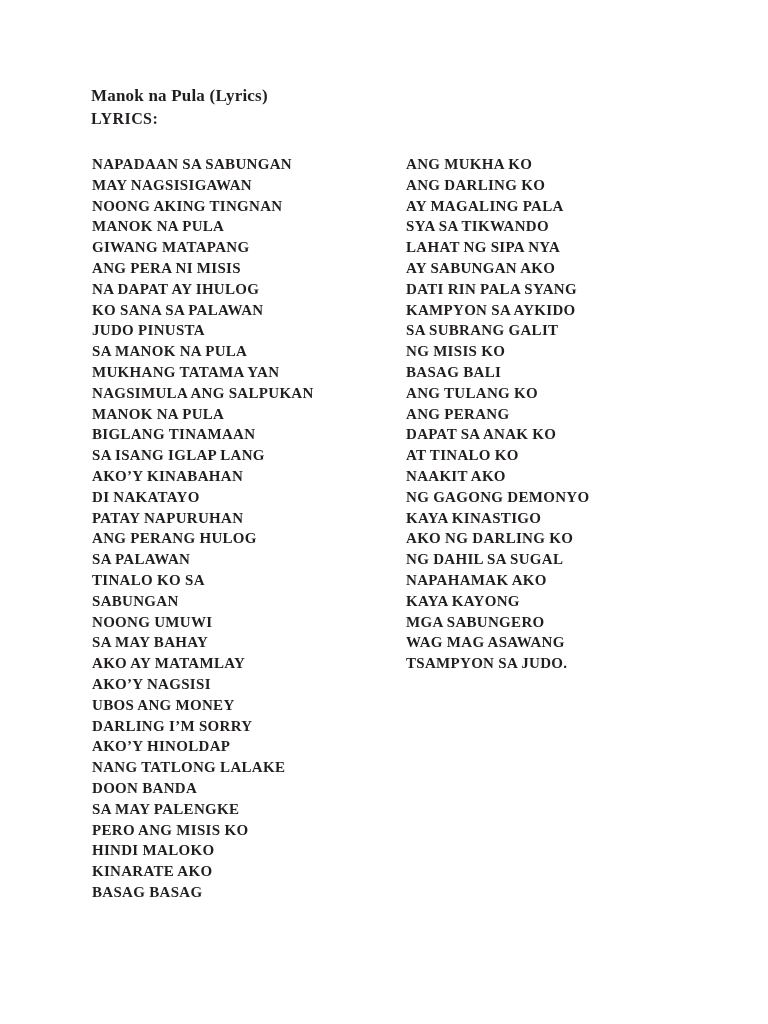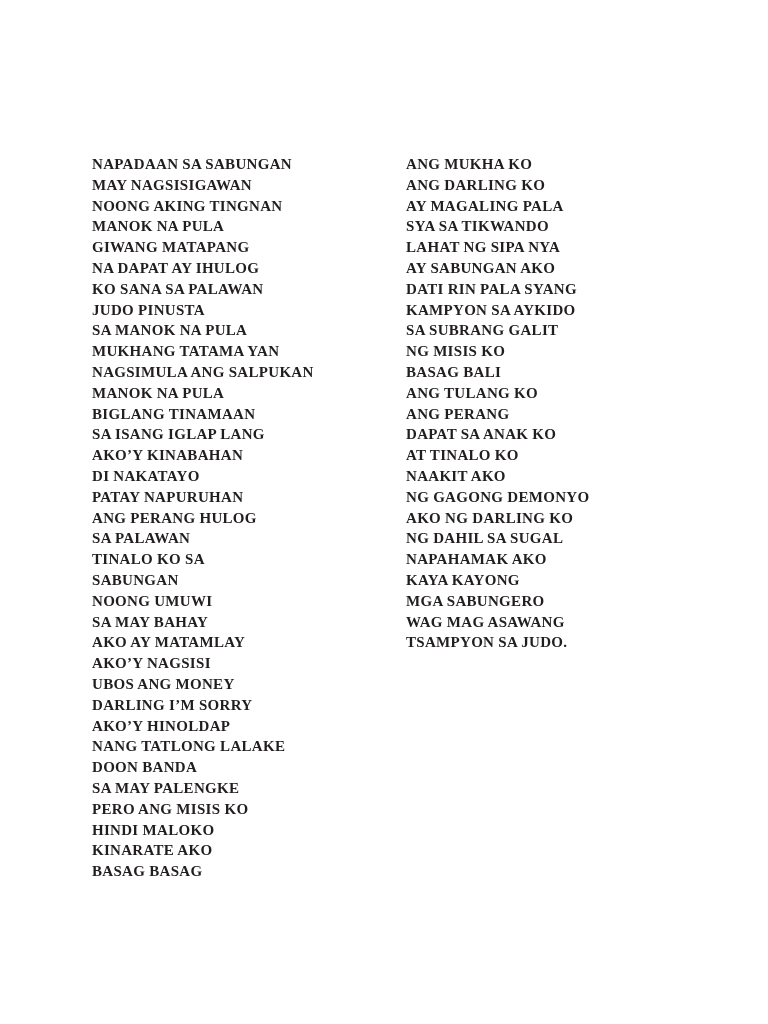--- a/index.html
+++ b/index.html
@@ -46,27 +46,32 @@
     line-height: 20.8px;
     font-weight: 600;
     letter-spacing: 0.3px;
     white-space: nowrap;
   }
 </style>
 </head>
 <body>
 
 <div class="page">
+  <div class="doc-header">
+    <div class="doc-title">Manok na Pula (Lyrics)</div>
+    <div class="doc-heading">LYRICS:</div>
+  </div>
 
   <div class="lyrics-column col-left">
       <div class="lyric-line">NAPADAAN SA SABUNGAN</div>
       <div class="lyric-line">MAY NAGSISIGAWAN</div>
       <div class="lyric-line">NOONG AKING TINGNAN</div>
       <div class="lyric-line">MANOK NA PULA</div>
       <div class="lyric-line">GIWANG MATAPANG</div>
+      <div class="lyric-line">ANG PERA NI MISIS</div>
       <div class="lyric-line">NA DAPAT AY IHULOG</div>
       <div class="lyric-line">KO SANA SA PALAWAN</div>
       <div class="lyric-line">JUDO PINUSTA</div>
       <div class="lyric-line">SA MANOK NA PULA</div>
       <div class="lyric-line">MUKHANG TATAMA YAN</div>
       <div class="lyric-line">NAGSIMULA ANG SALPUKAN</div>
       <div class="lyric-line">MANOK NA PULA</div>
       <div class="lyric-line">BIGLANG TINAMAAN</div>
       <div class="lyric-line">SA ISANG IGLAP LANG</div>
       <div class="lyric-line">AKO’Y KINABAHAN</div>
@@ -103,20 +108,21 @@
       <div class="lyric-line">KAMPYON SA AYKIDO</div>
       <div class="lyric-line">SA SUBRANG GALIT</div>
       <div class="lyric-line">NG MISIS KO</div>
       <div class="lyric-line">BASAG BALI</div>
       <div class="lyric-line">ANG TULANG KO</div>
       <div class="lyric-line">ANG PERANG</div>
       <div class="lyric-line">DAPAT SA ANAK KO</div>
       <div class="lyric-line">AT TINALO KO</div>
       <div class="lyric-line">NAAKIT AKO</div>
       <div class="lyric-line">NG GAGONG DEMONYO</div>
+      <div class="lyric-line">KAYA KINASTIGO</div>
       <div class="lyric-line">AKO NG DARLING KO</div>
       <div class="lyric-line">NG DAHIL SA SUGAL</div>
       <div class="lyric-line">NAPAHAMAK AKO</div>
       <div class="lyric-line">KAYA KAYONG</div>
       <div class="lyric-line">MGA SABUNGERO</div>
       <div class="lyric-line">WAG MAG ASAWANG</div>
       <div class="lyric-line">TSAMPYON SA JUDO.</div>
     </div>
 </div>
 

